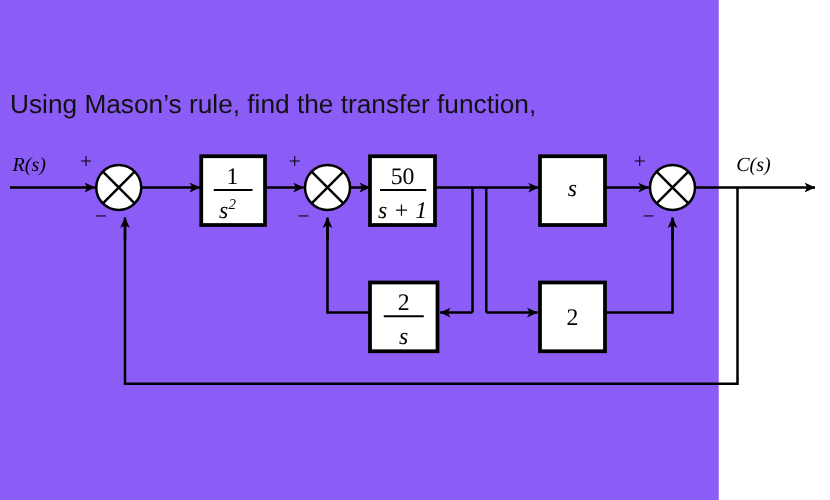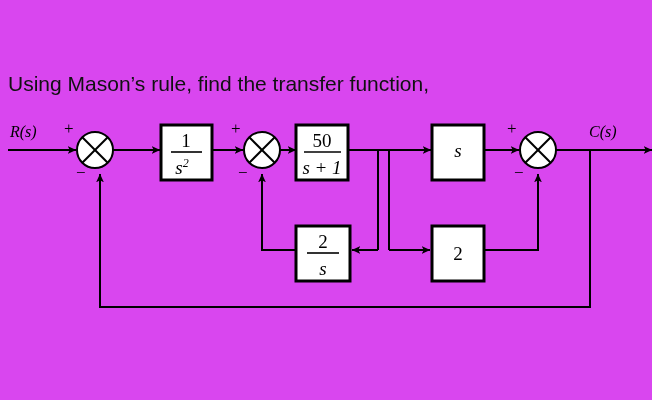--- a/index.html
+++ b/index.html
@@ -10,23 +10,23 @@
   body {
     width: 664px;
     height: 400px;
     position: relative;
     overflow: hidden;
     font-family: "Liberation Sans", sans-serif;
   }
   #page {
     position: absolute;
     left: 0; top: 0;
-    width: 652px;
+    width: 575px;
     height: 400px;
-    background: #d946ef;
+    background: #8b5cf6;
   }
   .prompt {
     position: absolute;
     left: 8px;
     top: 6px;
     width: 640px;
     color: #111111;
     font-family: "Liberation Sans", sans-serif;
     font-size: 21px;
     line-height: 31px;

